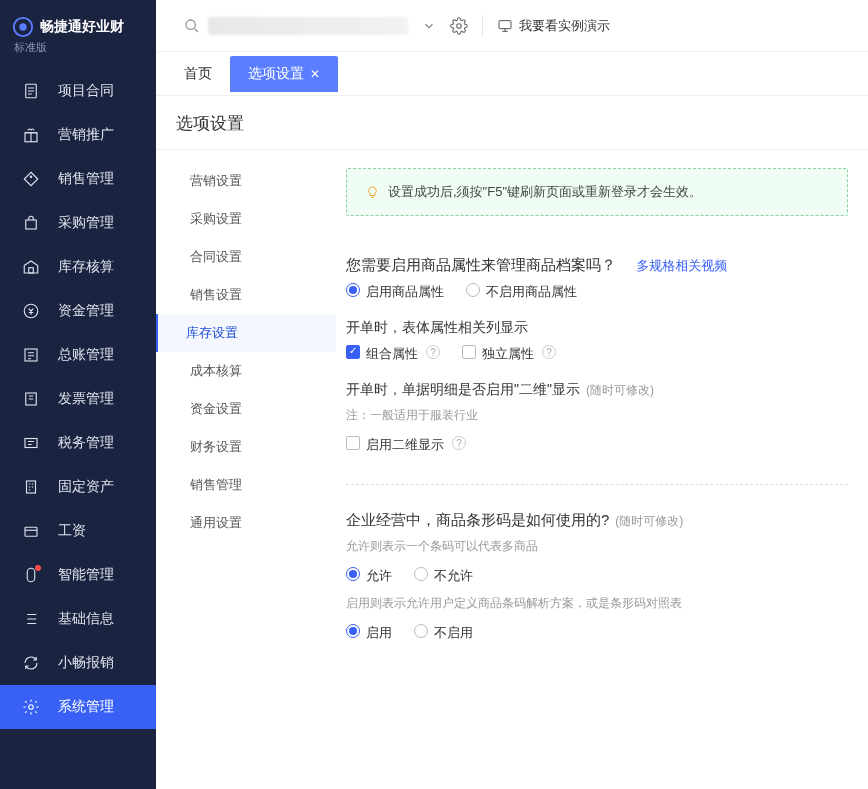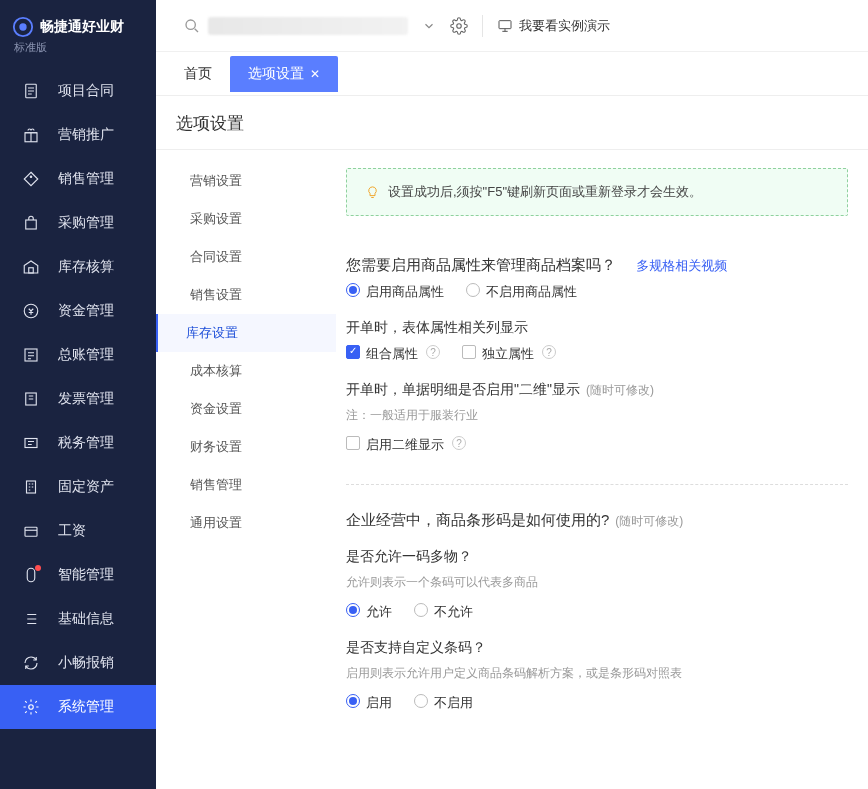--- a/index.html
+++ b/index.html
@@ -336,34 +336,32 @@
                 <span class="help-ic">?</span>
               </label>
           </div>
         </div>
 
         <hr class="hr-dash">
 
         <div class="section">
           <div class="q-title"><span>企业经营中，商品条形码是如何使用的?</span><span class="q-note-inline">(随时可修改)</span></div>
 
-          <div class="q-sub">是否允许一码多物？</div>
           <div class="q-hint">允许则表示一个条码可以代表多商品</div>
           <div class="radio-row">
             <label class="radio-item">
                 <span class="radio checked"></span>
                 <span>允许</span>
               </label>
             <label class="radio-item">
                 <span class="radio"></span>
                 <span>不允许</span>
               </label>
           </div>
 
-          <div class="q-sub">是否支持自定义条码？</div>
           <div class="q-hint">启用则表示允许用户定义商品条码解析方案，或是条形码对照表</div>
           <div class="radio-row">
             <label class="radio-item">
                 <span class="radio checked"></span>
                 <span>启用</span>
               </label>
             <label class="radio-item">
                 <span class="radio"></span>
                 <span>不启用</span>
               </label>

